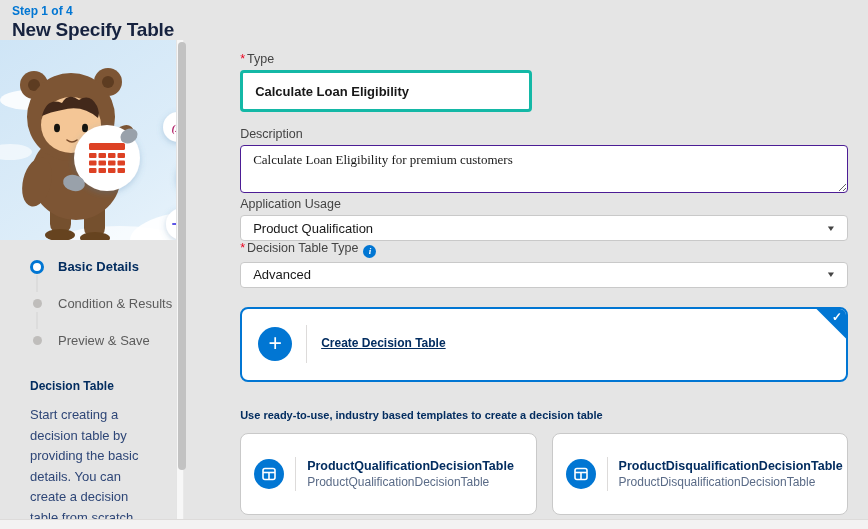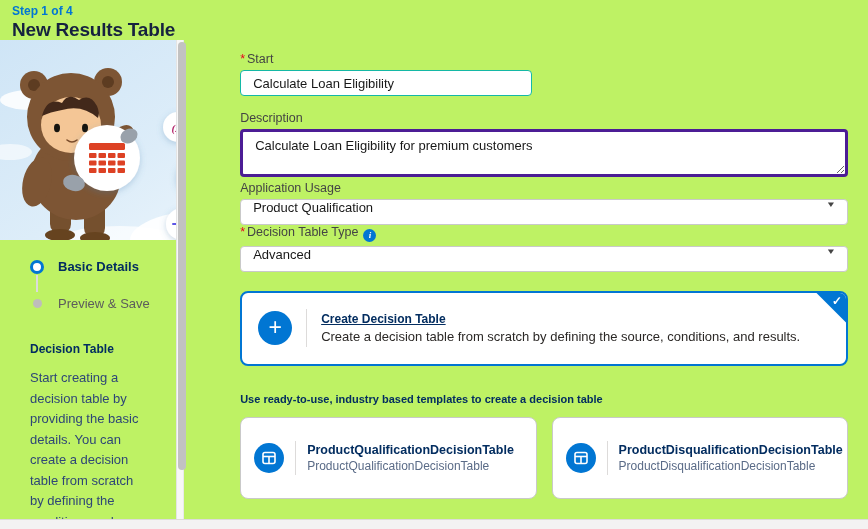--- a/index.html
+++ b/index.html
@@ -1,18 +1,18 @@
 <!DOCTYPE html>
 <html><head>
 <meta charset="utf-8">
 <style>
   * { margin:0; padding:0; box-sizing:border-box; }
   html,body { background:#fff; }
   body { font-family:"Liberation Sans", sans-serif; }
-  .app { position:relative; width:868px; height:529px; background:#bef264; overflow:hidden; }
+  .app { position:relative; width:868px; height:529px; background:#e5e5e5; overflow:hidden; }
 
   
   .header { height:40px; padding:4px 0 0 12px; }
   .step-indicator { font-size:12px; font-weight:700; color:#0176d3; line-height:14px; }
   .page-title { font-size:19px; font-weight:800; color:#16223f; line-height:23px; letter-spacing:-0.2px; }
 
   
   .body { display:flex; height:479px; }
 
   .left-panel { width:288px; height:100%; overflow:hidden; }
@@ -33,23 +33,23 @@
   
   .vscroll { width:12px; height:100%; background:#f7f7f7; border-left:1px solid #e4e4e4; border-right:1px solid #e9e9e9; position:relative; }
   .vscroll-thumb { position:absolute; top:2px; left:1px; width:8px; height:428px; border-radius:4px; background:#c2c2c2; }
 
   
   .form-area { flex:1; padding:12px 20px 0 56px; }
   .field-row { display:flex; gap:25px; }
   .field { flex:1; min-width:0; }
   .field-label { display:block; font-size:12.5px; color:#444; margin-bottom:4px; }
   .req { color:#ea001e; margin-right:2px; }
-  .text-input { width:100%; height:26px; border:1px solid #14b8a6; border-radius:4px; padding:0 12px; font-size:13px; color:#181818; font-family:"Liberation Sans",sans-serif; background:#fff; }
-  .textarea { width:100%; height:48px; border:3px solid #4c1d95; border-radius:4px; padding:6px 12px; font-size:13px; color:#181818; font-family:Liberation Sans, sans-serif; resize:both; }
-  .select-box { display:flex; align-items:flex-start; justify-content:space-between; height:26px; border:1px solid #c9c9c9; border-radius:4px; padding:0 12px; font-size:13px; color:#181818; background:#fff; cursor:pointer; }
+  .text-input { width:100%; height:42px; border:3px solid #14b8a6; border-radius:4px; padding:0 12px; font-size:13px; color:#181818; font-family:"Liberation Sans",sans-serif; background:#fff;font-weight:bold; }
+  .textarea { width:100%; height:48px; border:1px solid #4c1d95; border-radius:4px; padding:6px 12px; font-size:13px; color:#181818; font-family:Liberation Serif, serif; resize:both; }
+  .select-box { display:flex; align-items:center; justify-content:space-between; height:26px; border:1px solid #c9c9c9; border-radius:4px; padding:0 12px; font-size:13px; color:#181818; background:#fff; cursor:pointer; }
   .select-caret { font-size:8px; color:#444; transform:scaleX(1.3); }
   .mt20 { margin-top:15px; }
   .mt19 { }
   .info-icon { display:inline-flex; align-items:center; justify-content:center; width:13px; height:13px; border-radius:50%; background:#0176d3; color:#fff; font-size:9px; font-weight:700; font-style:italic; font-family:"Liberation Serif",serif; vertical-align:-2px; margin-left:5px; cursor:pointer; }
 
   
   .create-card { position:relative; margin-top:19px; height:75px; border:2px solid #0176d3; border-radius:8px; display:flex; align-items:center; padding:0 16px; overflow:hidden; cursor:pointer; background:#fff; }
   .plus-circle { flex:none; width:34px; height:34px; border-radius:50%; background:#0176d3; color:#fff; display:flex; align-items:center; justify-content:center; font-size:23px; font-weight:400; line-height:1; padding-bottom:2px; }
   .v-div { flex:none; width:1px; height:38px; background:#dddbda; margin:0 14px; }
   .card-title { font-size:12px; font-weight:700; color:#032d60; margin-bottom:3px;text-decoration:underline; }
@@ -69,21 +69,21 @@
   
   .footer { height:10px; background:#f3f2f2; border-top:1px solid #dddbda; }
 </style>
 </head>
 <body>
 
 <div class="app">
 
   <div class="header">
     <div class="step-indicator">Step 1 of 4</div>
-    <div class="page-title">New Results Table</div>
+    <div class="page-title">New Specify Table</div>
   </div>
 
   <div class="body">
 
     <aside class="left-panel">
       <div class="illustration">
         <svg width="284" height="200" viewBox="0 0 284 200">
           <defs>
             <linearGradient id="sky" x1="0" y1="0" x2="1" y2="1">
               <stop offset="0" stop-color="#cfe5f6"></stop>
@@ -191,38 +191,42 @@
         </svg>
       </div>
 
       <nav class="steps">
         <div class="step active">
           <span class="dot"></span>
           <span class="step-label">Basic Details</span>
         </div>
         <div class="step">
           <span class="dot"></span>
+          <span class="step-label">Condition &amp; Results</span>
+        </div>
+        <div class="step">
+          <span class="dot"></span>
           <span class="step-label">Preview &amp; Save</span>
         </div>
       </nav>
 
       <div class="sidebar-info">
         <h3>Decision Table</h3>
         <p>Start creating a decision table by providing the basic details. You can create a decision table from scratch by defining the conditions and results or use ready-to-use industry templates based on your usage type. Specify whether you want more volume or complexity for your table.</p>
       </div>
     </aside>
 
     <div class="vscroll">
       <div class="vscroll-thumb"></div>
     </div>
 
     <main class="form-area">
       <div class="field-row">
         <div class="field">
-          <label class="field-label"><span class="req">*</span><span>Start</span></label>
+          <label class="field-label"><span class="req">*</span><span>Type</span></label>
           <input class="text-input" type="text" value="Calculate Loan Eligibility" style="">
         </div>
         <div class="field">
         </div>
       </div>
 
       <div class="mt20">
         <label class="field-label">Description</label>
         <textarea class="textarea" style="">Calculate Loan Eligibility for premium customers</textarea>
       </div>
@@ -241,21 +245,20 @@
           <span>Advanced</span>
           <span class="select-caret">▼</span>
         </div>
       </div>
 
       <div class="create-card">
         <div class="plus-circle">+</div>
         <div class="v-div"></div>
         <div>
           <div class="card-title">Create Decision Table</div>
-          <div class="card-desc">Create a decision table from scratch by defining the source, conditions, and results.</div>
         </div>
         <div class="corner"></div>
         <div class="corner-check">✓</div>
       </div>
 
       <div class="templates-heading">Use ready-to-use, industry based templates to create a decision table</div>
 
       <div class="template-row">
         <div class="template-card">
           <div class="tmpl-circle">

